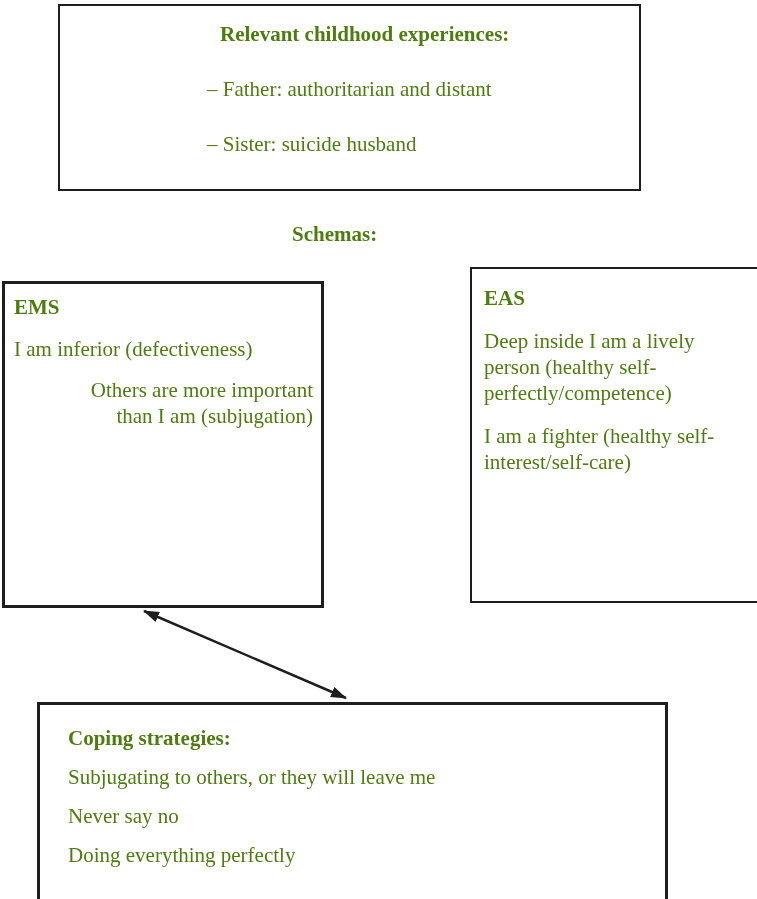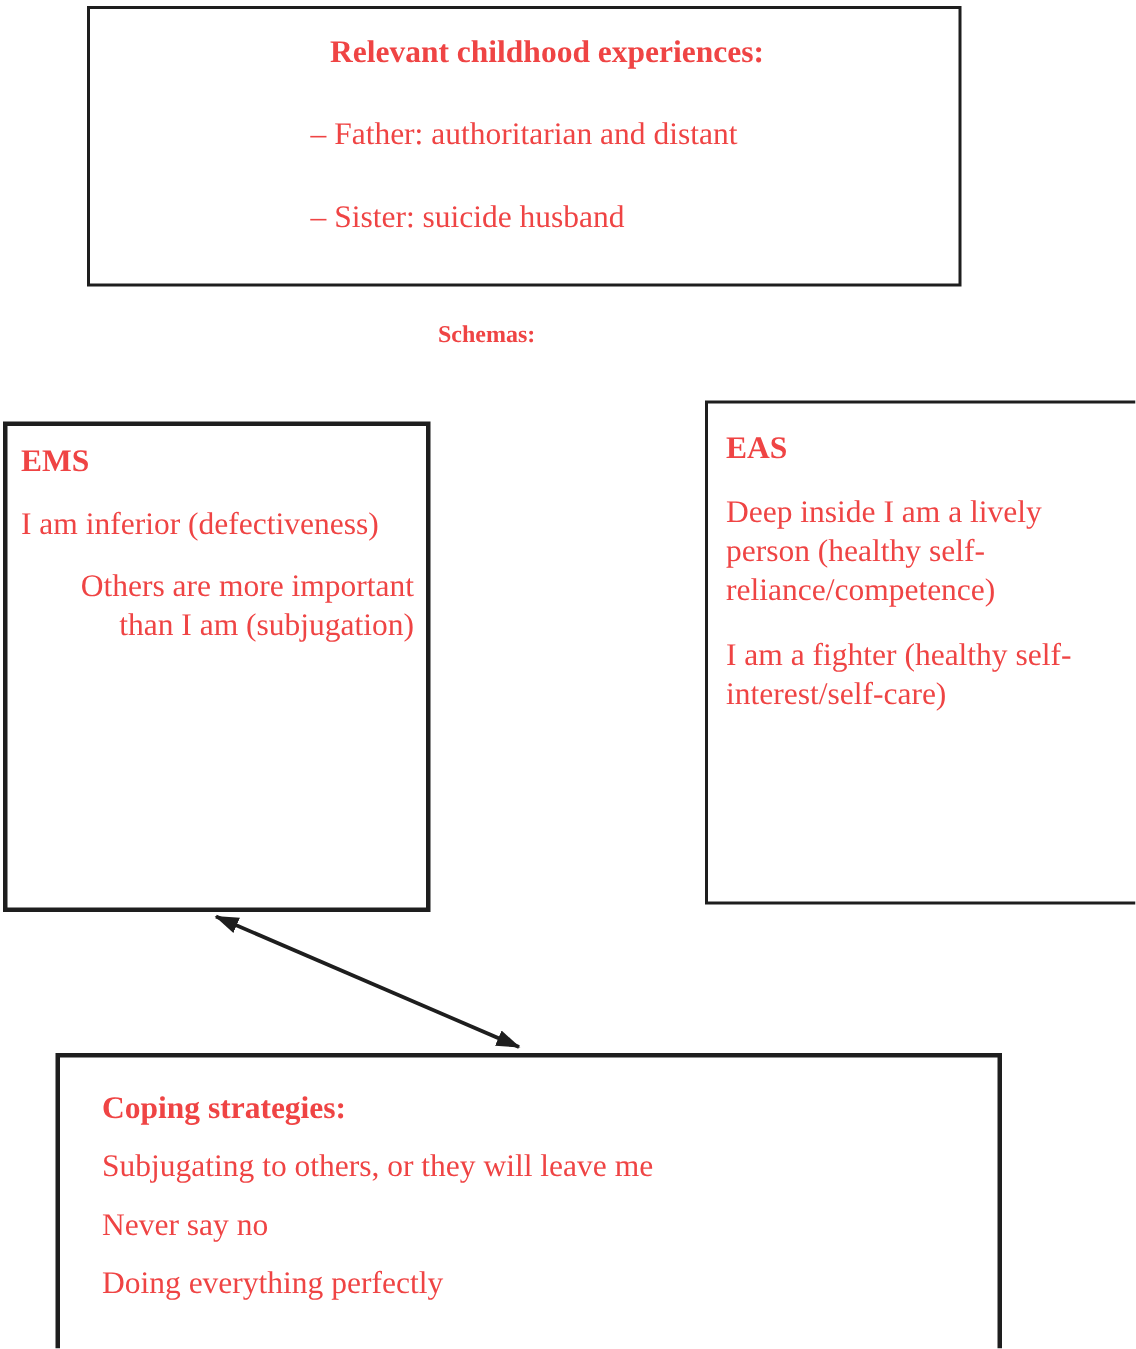--- a/index.html
+++ b/index.html
@@ -6,21 +6,21 @@
     margin: 0;
     padding: 0;
     background: #ffffff;
   }
   .page {
     position: relative;
     width: 757px;
     height: 899px;
     background: #ffffff;
     font-family: "Liberation Serif", "DejaVu Serif", serif;
-    color: #ef4444;
+    color: #4d7c0f;
     overflow: hidden;
   }
   .box {
     position: absolute;
     box-sizing: border-box;
     border: 2px solid #1e1e1e;
     background: #ffffff;
   }
   .box-title {
     font-weight: bold;
@@ -38,29 +38,29 @@
   .childhood-box {
     left: 58px; top: 4px;
     width: 583px; height: 187px;
     padding: 15px 10px 0 147px;
   }
   .childhood-box .box-title { margin-left: 13px; }
   .childhood-box .para { margin-top: 29px; }
   
   .schemas-label {
     position: absolute;
-    left: 292px; top: 211px;
+    left: 292px; top: 221px;
     font-weight: bold;
-    font-size: 16px;
+    font-size: 21px;
     line-height: 26px;
   }
   
   .ems-box {
     left: 2px; top: 281px;
-    width: 285px; height: 327px;
+    width: 322px; height: 327px;
     border-width: 3px;
     padding: 10px 8px 0 9px;
   }
   .ems-box .para-1 { margin-top: 16px; }
   .ems-box .para-2 { margin-top: 15px; text-align: right; }
   
   .eas-box {
     left: 470px; top: 267px;
     width: 294px; height: 336px;
     padding: 16px 8px 0 12px;
@@ -99,21 +99,21 @@
     <div class="box-title">EMS</div>
     <div class="para para-1">I am inferior (defectiveness)</div>
     <div class="para para-2">Others are more important
 than I am (subjugation)</div>
   </div>
 
   <div class="box eas-box">
     <div class="box-title">EAS</div>
     <div class="para">Deep inside I am a lively
 person (healthy self-
-reliance/competence)</div>
+perfectly/competence)</div>
     <div class="para">I am a fighter (healthy self-
 interest/self-care)</div>
   </div>
 
   <svg class="arrow-layer" viewBox="0 0 757 899" xmlns="http://www.w3.org/2000/svg">
     <defs>
       <marker id="arrowhead" markerUnits="userSpaceOnUse" markerWidth="18" markerHeight="13" refX="15" refY="5.5" orient="auto-start-reverse">
         <path d="M0,0 L16,5.5 L0,11 z" fill="#1e1e1e"></path>
       </marker>
     </defs>

